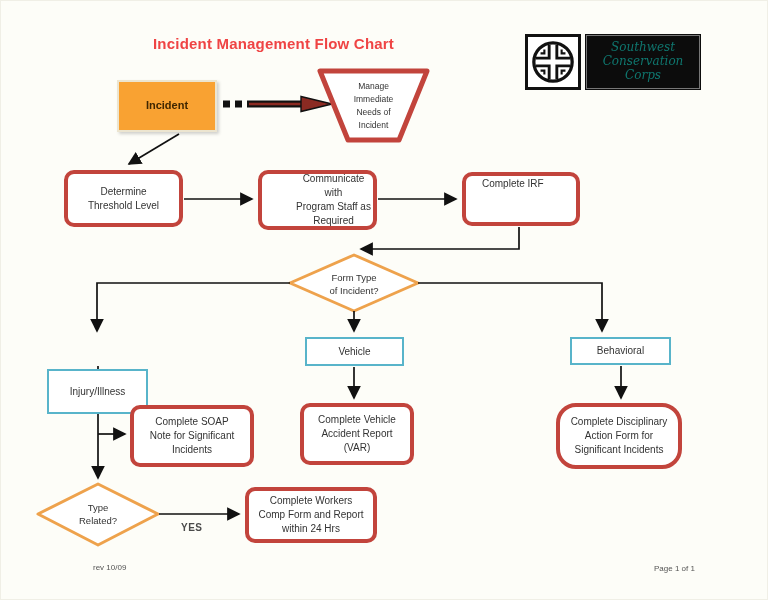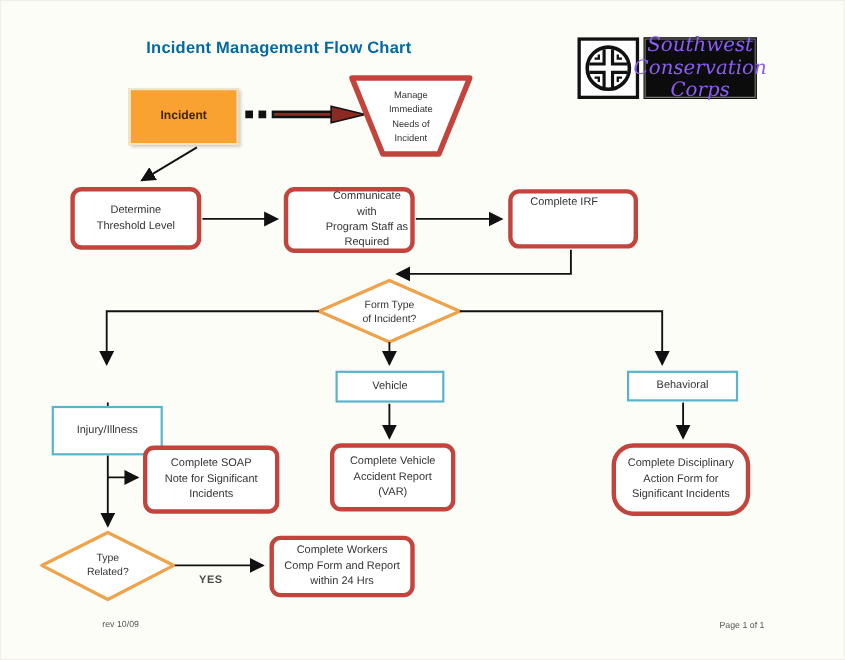--- a/index.html
+++ b/index.html
@@ -4,32 +4,32 @@
 <style>
   html,body{margin:0;padding:0;background:#e8e8e4;}
   .page{
     position:relative;width:768px;height:600px;margin:0 auto;
     background:#fdfdf8;border:1px solid #f0efe6;box-sizing:border-box;
     font-family:"Liberation Sans",sans-serif;overflow:hidden;
   }
   .svg-layer{position:absolute;left:0;top:0;width:768px;height:600px;}
   .abs{position:absolute;box-sizing:border-box;}
   .title{
-    left:132px;top:34px;font-size:15px;font-weight:bold;color:#0369a1;
+    left:152px;top:34px;font-size:15px;font-weight:bold;color:#ef4444;
     letter-spacing:.2px;
   }
   
   .logo-mark{
     left:524px;top:33px;width:56px;height:56px;background:#fff;
     border:3px solid #111;display:flex;align-items:center;justify-content:center;
   }
   .logo-text{
-    left:584px;top:33px;width:103px;height:56px;background:#0c0c0c;color:#8b5cf6;
+    left:584px;top:33px;width:116px;height:56px;background:#0c0c0c;color:#0f766e;
     display:flex;align-items:center;justify-content:center;text-align:center;
-    font-family:"DejaVu Serif",serif;font-style:italic;font-size:18px;
+    font-family:"DejaVu Serif",serif;font-style:italic;font-size:12px;
     line-height:1.15;white-space:pre-line;box-shadow:inset 0 0 0 1px #0c0c0c, inset 0 0 0 2px #777;
   }
   
   .node{
     display:flex;align-items:center;justify-content:center;text-align:center;
     color:#333;font-size:10px;line-height:1.4;white-space:pre-line;background:#fff;
   }
   .red-node{border:4px solid #c2443c;border-radius:10px;}
   .cyan-node{border:2px solid #58b4ca;}
   .incident-node{

